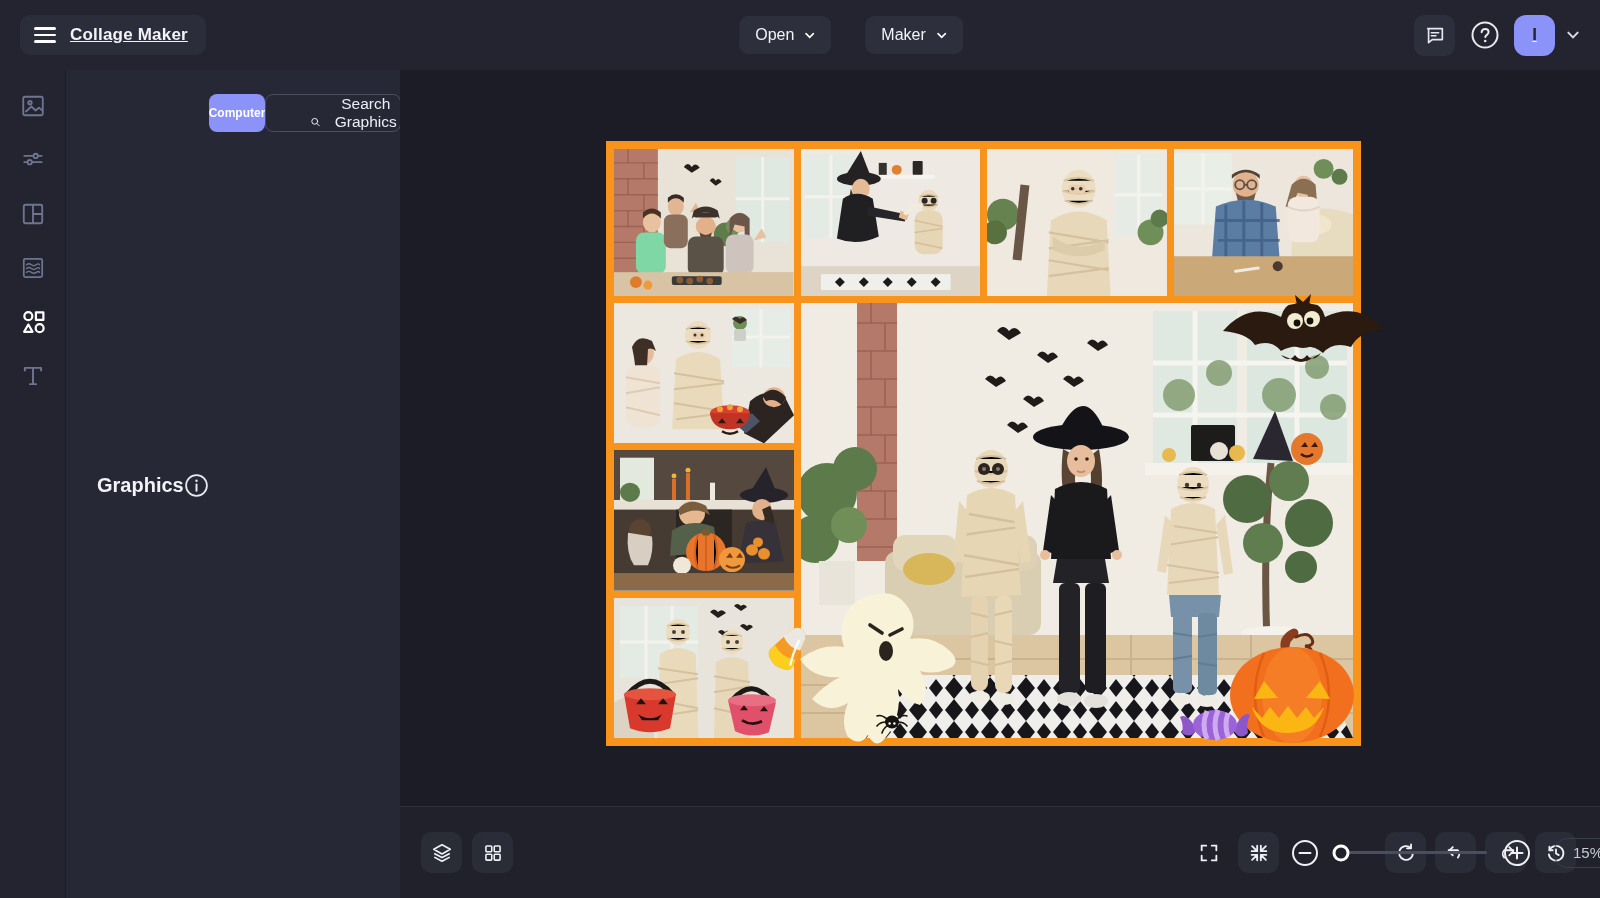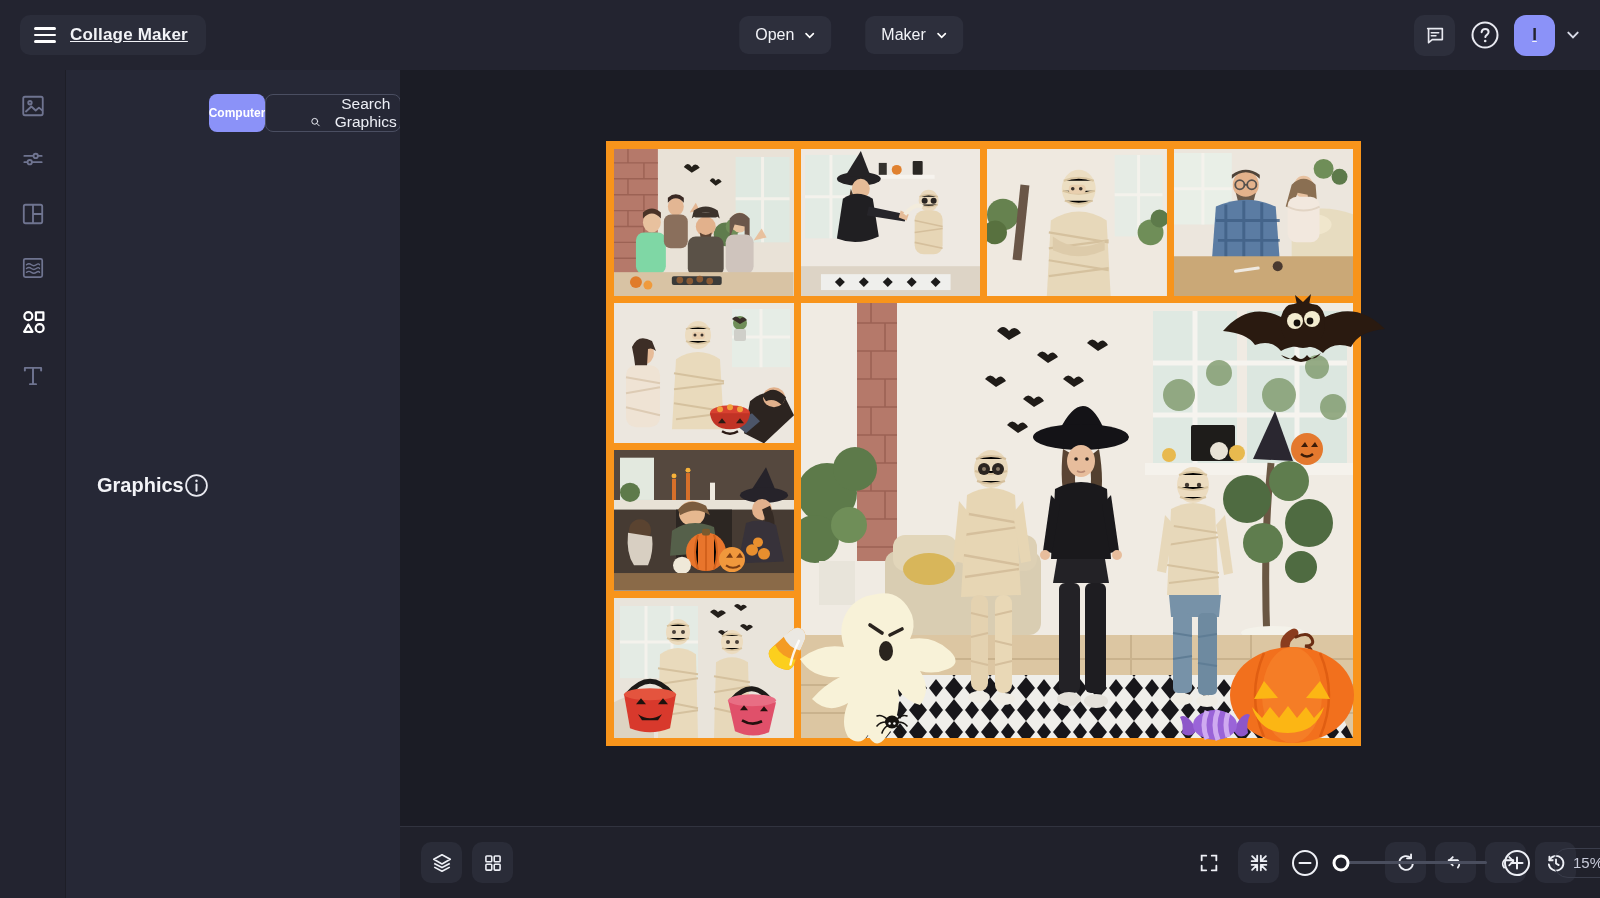--- a/index.html
+++ b/index.html
@@ -55,21 +55,21 @@
     border:8px solid var(--collage-border);display:flex;flex-direction:column;gap:7px;}
   .collage-top{display:grid;grid-template-columns:repeat(4,1fr);gap:7px;height:147px;flex:0 0 auto;}
   .collage-bottom{flex:1;display:grid;grid-template-columns:180px 1fr;gap:7px;min-height:0;}
   .left-col{display:grid;grid-template-rows:1fr 1fr 1fr;gap:7px;min-height:0;}
   .ph{overflow:hidden;background:#e9e3da;cursor:pointer;}
   .ph svg{width:100%;height:100%;display:block;}
   .sticker{position:absolute;cursor:pointer;}
   .sticker svg{width:100%;height:100%;display:block;overflow:visible;}
 
   
-  .bottombar{height:72px;background:var(--bottombar-bg);border-top:1px solid var(--divider);display:flex;align-items:center;padding:0 24px 0 21px;gap:10px;flex:0 0 auto;}
+  .bottombar{height:92px;background:var(--bottombar-bg);border-top:1px solid var(--divider);display:flex;align-items:center;padding:0 24px 0 21px;gap:10px;flex:0 0 auto;}
   .tool-btn{width:41px;height:41px;border-radius:10px;background:var(--tool-btn-bg);border:none;color:#eef0f6;display:flex;align-items:center;justify-content:center;cursor:pointer;}
   .zoom-group{position:absolute;left:788px;display:flex;align-items:center;gap:9px;}
   .bottombar{position:relative;}
   .ghost-btn{background:none;border:none;color:#eef0f6;display:flex;align-items:center;justify-content:center;cursor:pointer;width:34px;height:34px;}
   .slider{width:152px;height:18px;position:relative;display:flex;align-items:center;cursor:pointer;margin:0 4px;}
   .slider .track{width:100%;height:3.5px;background:#4a4e5e;border-radius:2px;}
   .slider .fill{position:absolute;left:0;width:12px;height:3.5px;background:#c9ccda;border-radius:2px;}
   .slider .handle{position:absolute;left:6px;top:50%;transform:translate(-50%,-50%);width:17px;height:17px;border-radius:50%;
     background:var(--bottombar-bg);border:3px solid #fff;}
   .zoom-field{width:62px;height:30px;border:1.5px solid #3a3d4b;border-radius:15px;background:transparent;color:#c7cad9;

